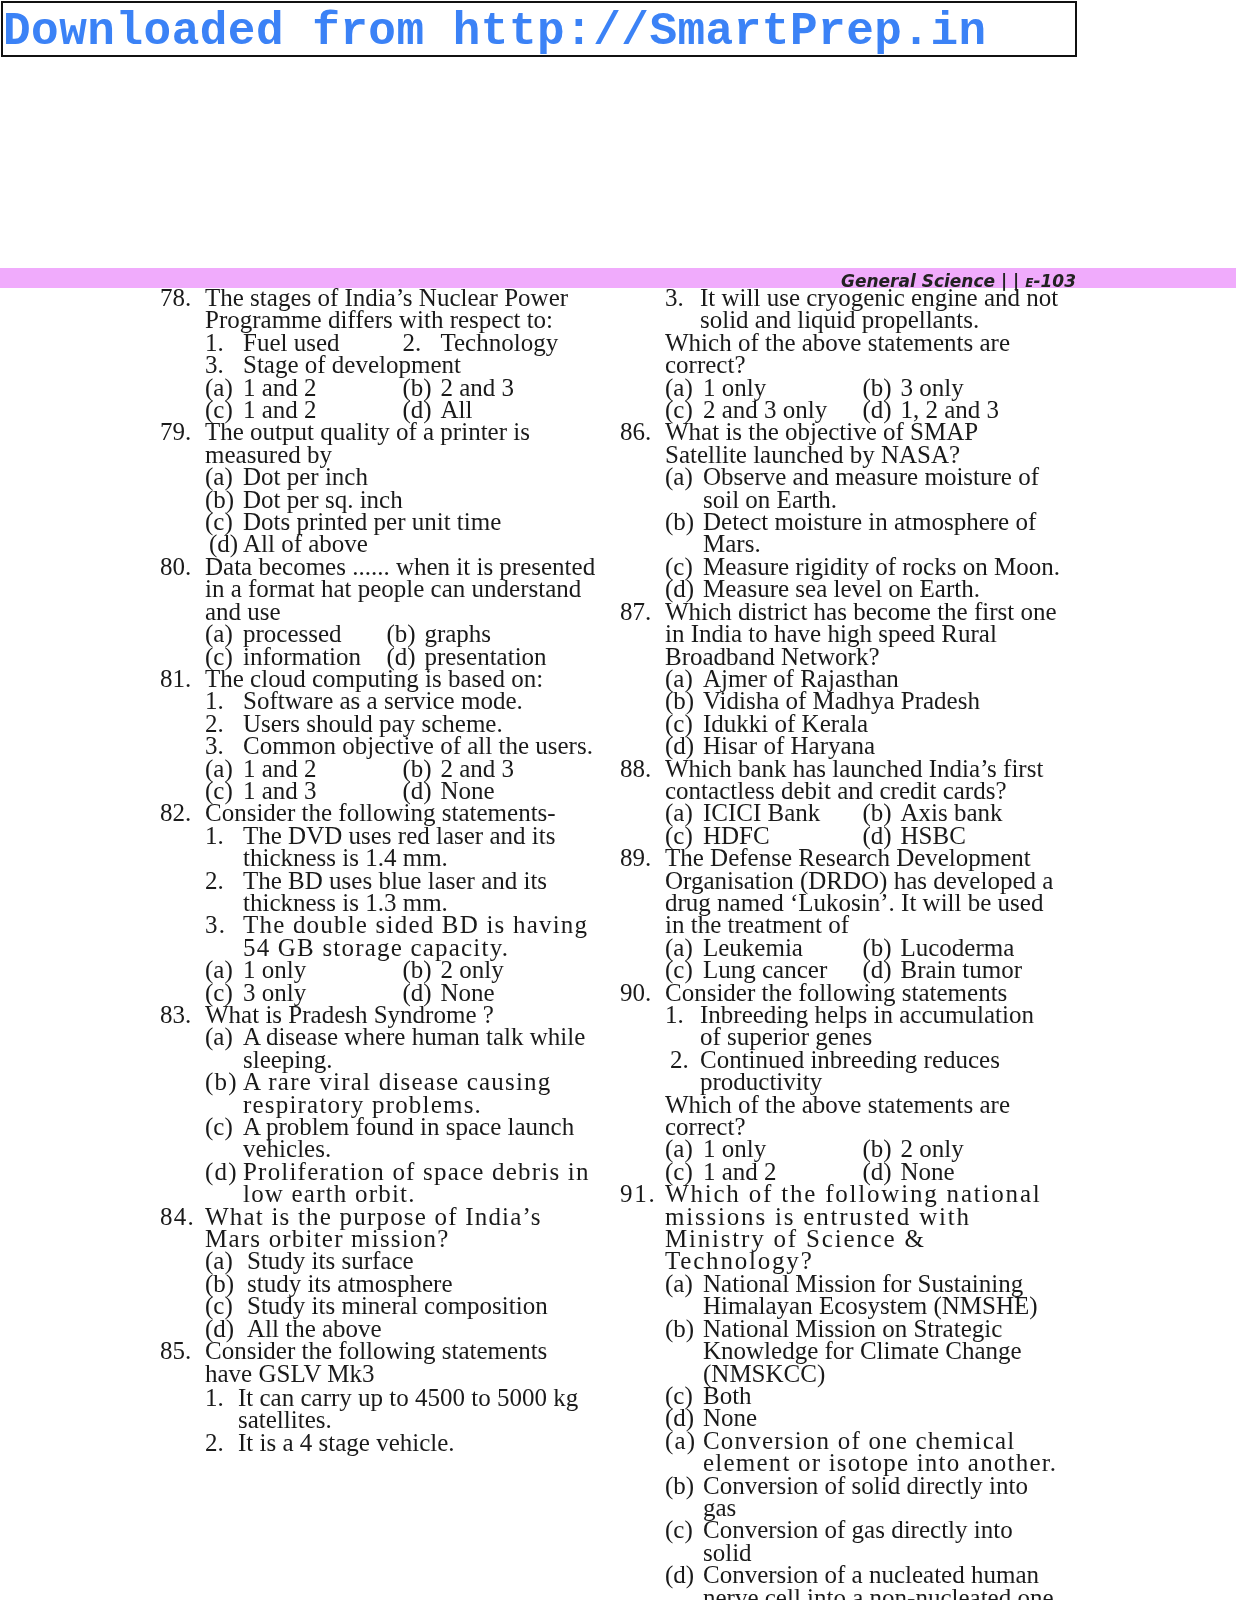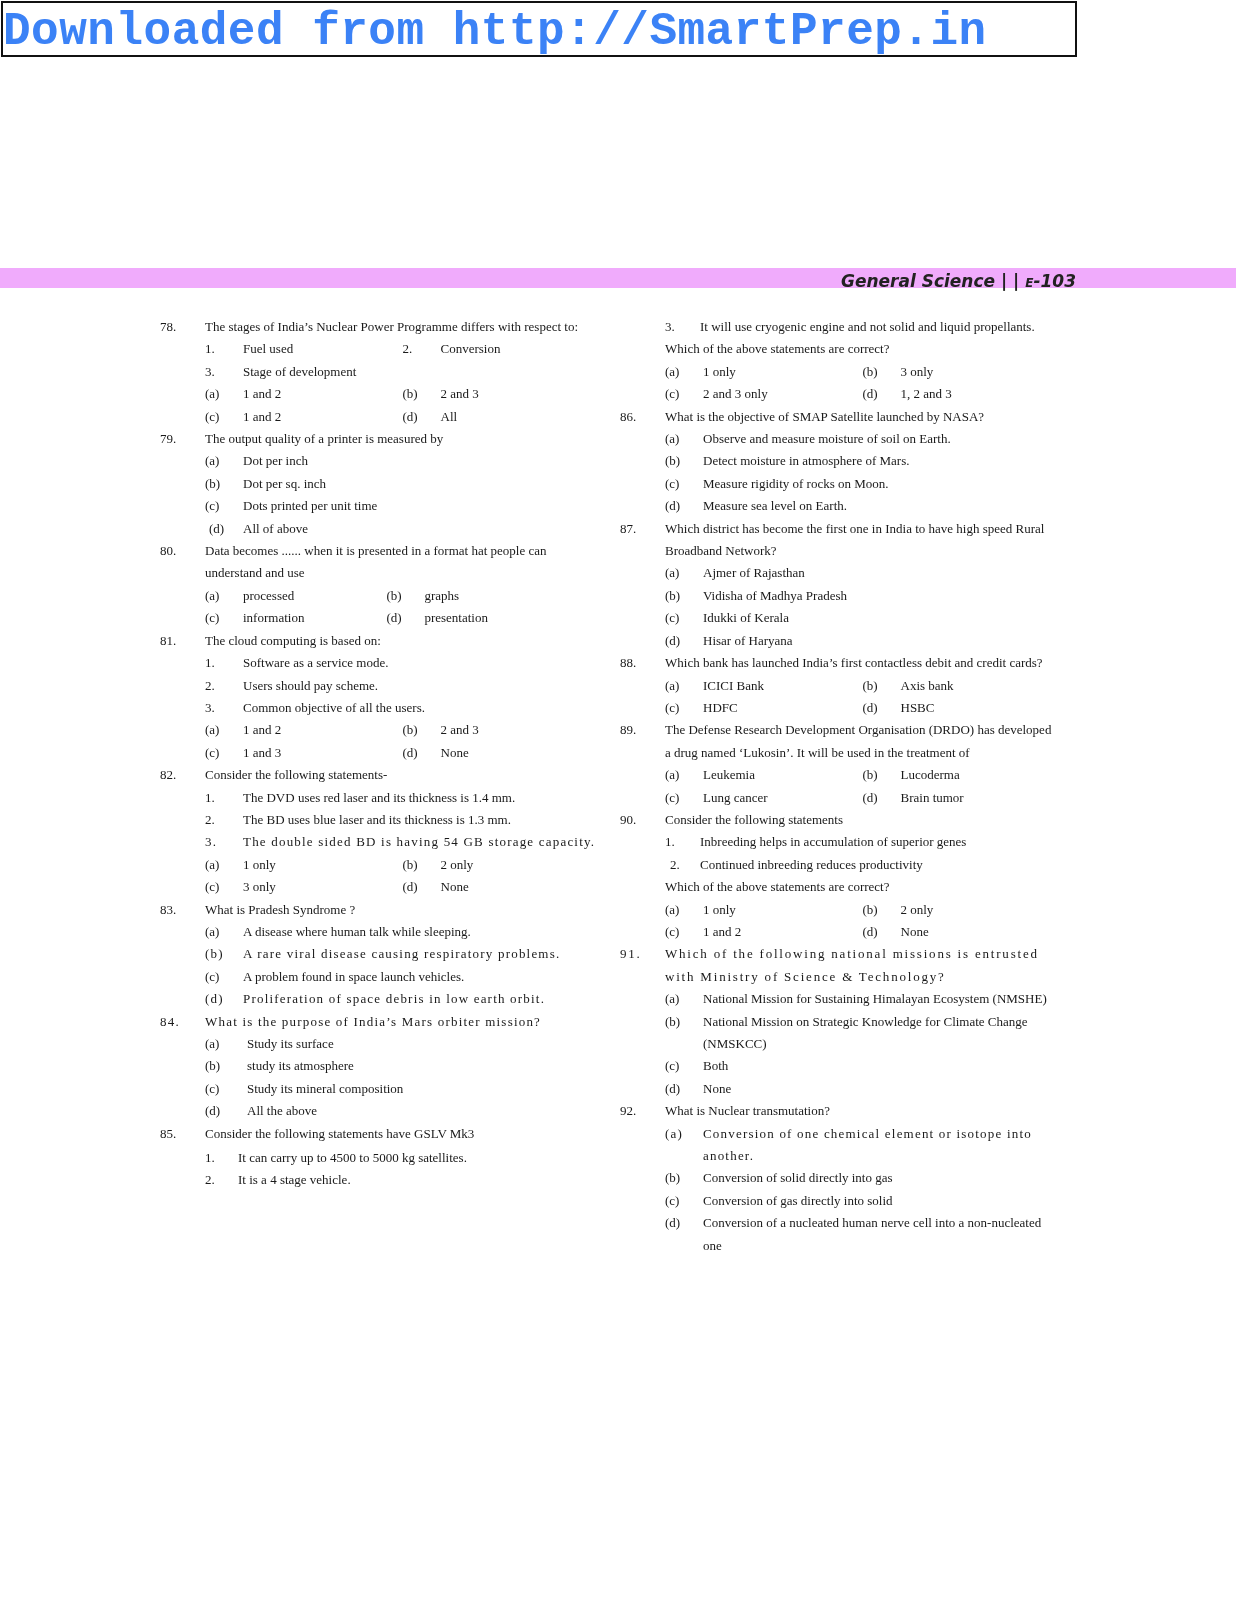--- a/index.html
+++ b/index.html
@@ -7,21 +7,21 @@
          font-family:"Liberation Serif", "DejaVu Serif", serif; color:#1a1a1a; }
   .banner { position:absolute; left:1px; top:1px; width:1076px; height:56px;
             border:2px solid #111; box-sizing:border-box; background:#fff; }
   .banner-text { position:absolute; left:0; top:4px; font-family:"Liberation Mono","DejaVu Sans Mono",monospace;
                  font-weight:bold; font-size:46px; line-height:50px; color:#3b82f6; letter-spacing:0.5px; white-space:nowrap; }
   .runhead { position:absolute; left:0; top:268px; width:1236px; height:20px; background:#f0abfc; }
   .runhead-text { position:absolute; right:160px; top:3px; font-family:"DejaVu Sans","Liberation Sans",sans-serif;
                   font-style:italic; font-weight:bold; font-size:17px; color:#222; white-space:nowrap; }
   .runhead-text .pg { font-size:17px; }
   .runhead-text .pg small { font-size:12px; }
-  .col { position:absolute; top:316px; font-size:13px; line-height:22.4px; }
+  .col { position:absolute; top:287px; font-size:25px; line-height:22.4px; }
   .col.left { left:160px; width:440px; }
   .col.right { left:620px; width:440px; }
   .q { position:relative; }
   .qline { position:relative; padding-left:45px; }
   .qnum { position:absolute; left:0; top:0; }
   .stem { display:block; }
   .item { position:relative; padding-left:83px; }
   .item .lbl { position:absolute; left:45px; top:0; }
   .item.rindent { padding-left:78px; }
   .item.rindent .lbl { left:45px; }
@@ -49,21 +49,21 @@
 
 <div class="col left">
 
   <div class="q">
     <div class="qline">
         <span class="qnum">78.</span>
         <span class="stem">The stages of India’s Nuclear Power Programme differs with respect to:</span>
       </div>
     <div class="grid2">
       <div class="cell"><span class="lbl">1.</span><span>Fuel used</span></div>
-      <div class="cell"><span class="lbl">2.</span><span>Conversion</span></div>
+      <div class="cell"><span class="lbl">2.</span><span>Technology</span></div>
     </div>
     <div class="item"><span class="lbl">3.</span><span>Stage of development</span></div>
     <div class="grid2">
       <div class="cell"><span class="lbl">(a)</span><span>1 and 2</span></div>
       <div class="cell"><span class="lbl">(b)</span><span>2 and 3</span></div>
     </div>
     <div class="grid2">
       <div class="cell"><span class="lbl">(c)</span><span>1 and 2</span></div>
       <div class="cell"><span class="lbl">(d)</span><span>All</span></div>
     </div>
@@ -253,22 +253,18 @@
         <span class="qnum">91.</span>
         <span class="stem">Which of the following national missions is entrusted with Ministry of Science &amp; Technology?</span>
       </div>
     <div class="item"><span class="lbl">(a)</span><span>National Mission for Sustaining Himalayan Ecosystem (NMSHE)</span></div>
     <div class="item"><span class="lbl">(b)</span><span>National Mission on Strategic Knowledge for Climate Change (NMSKCC)</span></div>
     <div class="item"><span class="lbl">(c)</span><span>Both</span></div>
     <div class="item"><span class="lbl">(d)</span><span>None</span></div>
   </div>
 
   <div class="q">
-    <div class="qline">
-        <span class="qnum">92.</span>
-        <span class="stem">What is Nuclear transmutation?</span>
-      </div>
     <div class="item spaced"><span class="lbl">(a)</span><span>Conversion of one chemical element or isotope into another.</span></div>
     <div class="item"><span class="lbl">(b)</span><span>Conversion of solid directly into gas</span></div>
     <div class="item"><span class="lbl">(c)</span><span>Conversion of gas directly into solid</span></div>
     <div class="item"><span class="lbl">(d)</span><span>Conversion of a nucleated human nerve cell into a non-nucleated one</span></div>
   </div>
 </div>
 
 </body></html>

